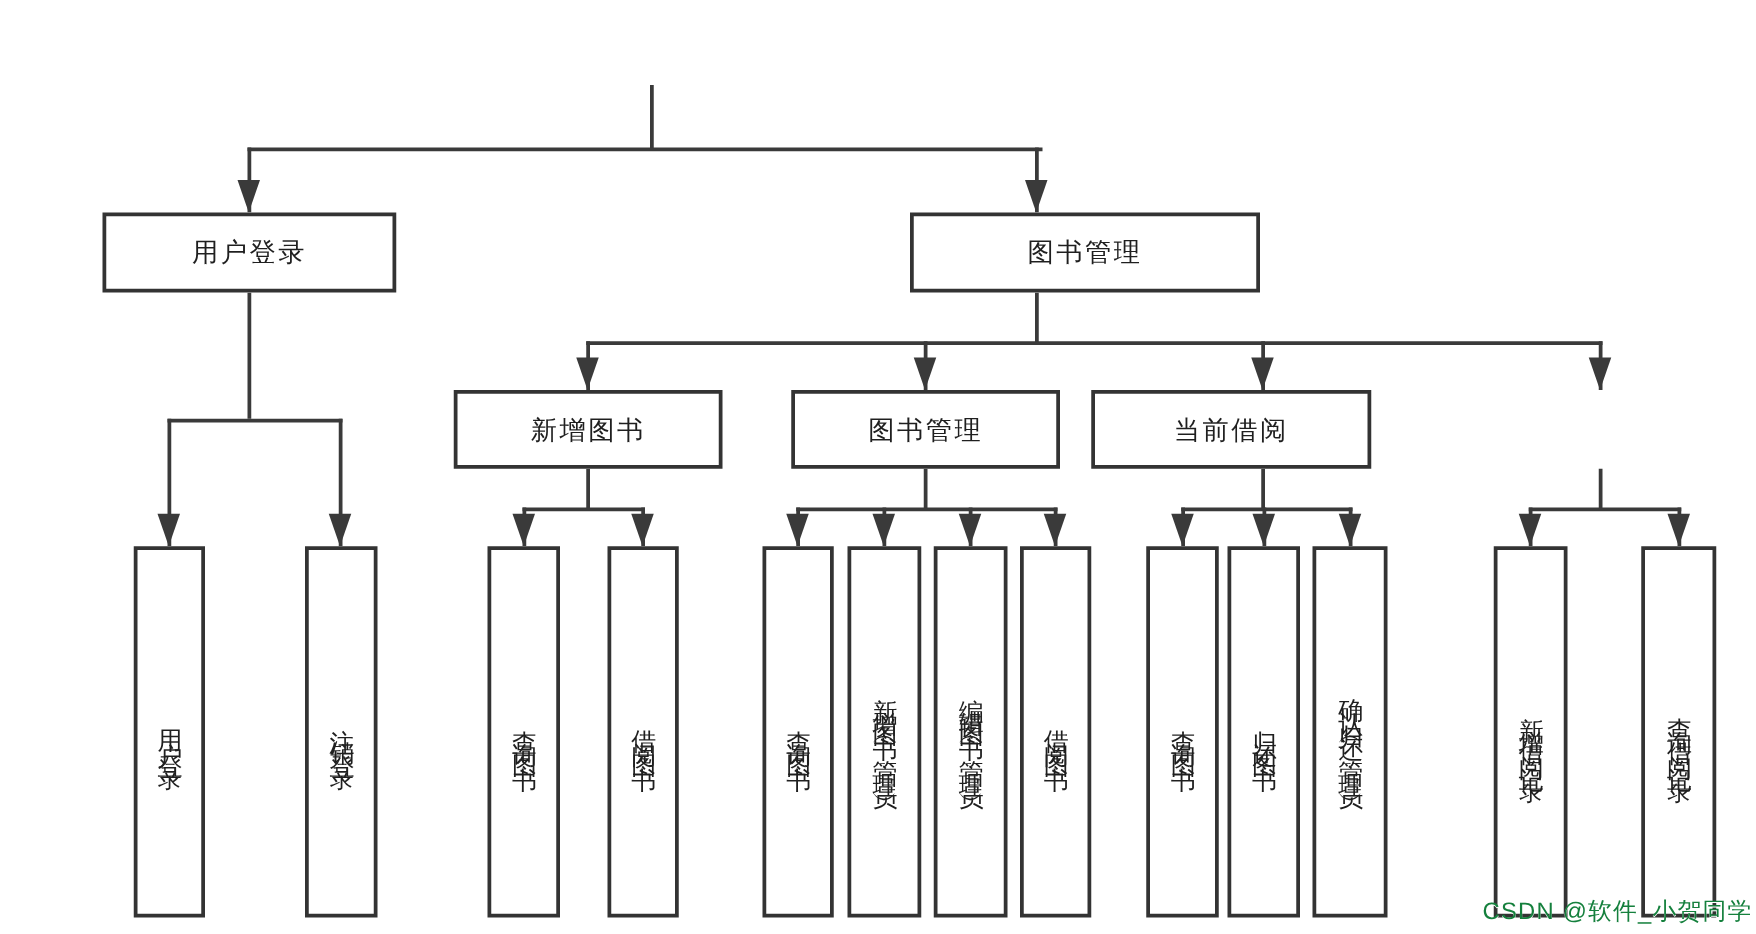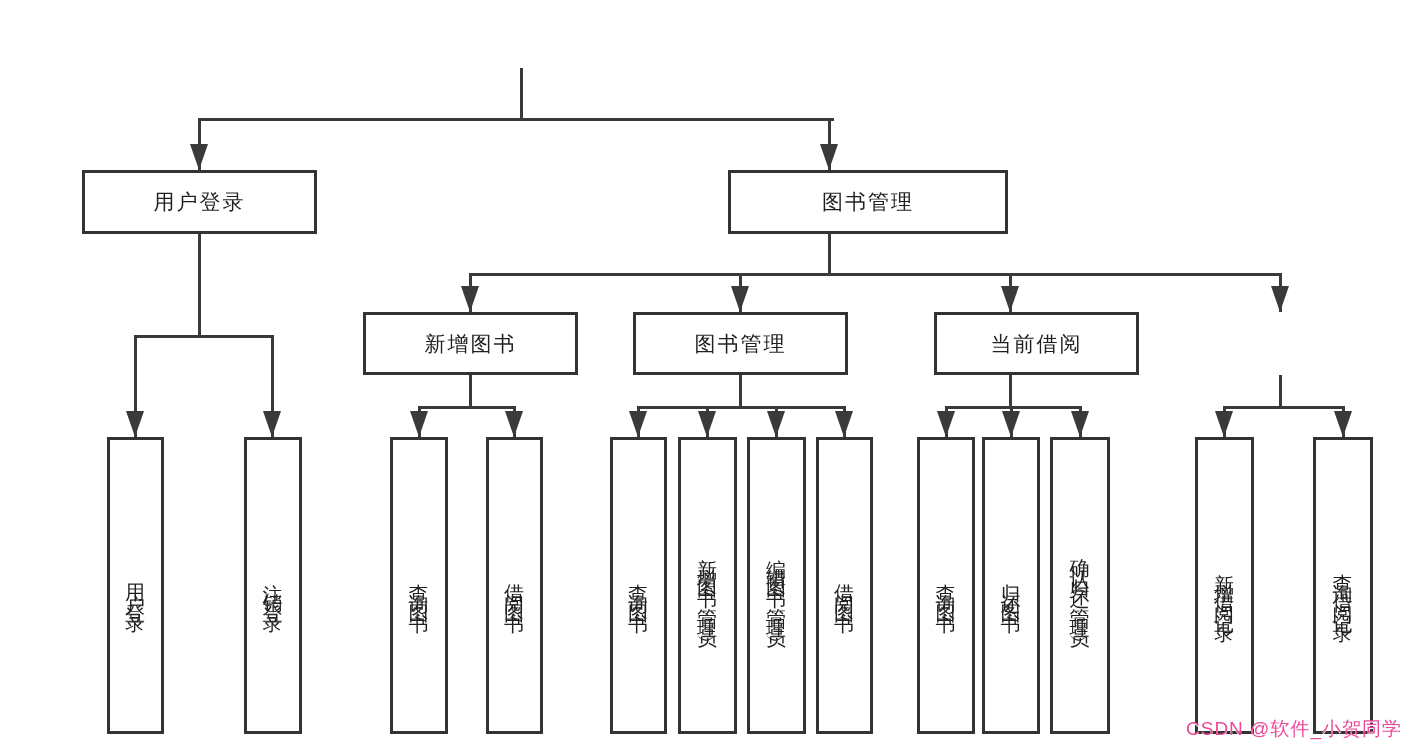--- a/index.html
+++ b/index.html
@@ -30,36 +30,36 @@
   }
   .line{position:absolute;background:var(--line);z-index:1;}
   .arrow{
     position:absolute;width:0;height:0;z-index:1;
     border-left:9px solid transparent;
     border-right:9px solid transparent;
     border-top:26px solid var(--line);
   }
   .watermark{
     position:absolute;left:1186px;top:716px;z-index:5;
-    font-size:19px;color:#ec4899;letter-spacing:1px;
+    font-size:19px;color:#15803d;letter-spacing:1px;
     text-shadow:0 1px 0 #ffffff;white-space:nowrap;
   }
 </style>
 </head>
 <body>
 
 <div class="stage">
 
 
   <div class="node h2" style="left:82px;top:170px;width:235px;height:64px">用户登录</div>
   <div class="node h2" style="left:728px;top:170px;width:280px;height:64px">图书管理</div>
 
   <div class="node h2" style="left:363px;top:312px;width:215px;height:63px">新增图书</div>
   <div class="node h2" style="left:633px;top:312px;width:215px;height:63px">图书管理</div>
-  <div class="node h2" style="left:934px;top:312px;width:205px;height:63px">当前借阅</div>
+  <div class="node h2" style="left:873px;top:312px;width:224px;height:63px">当前借阅</div>
 
   <div class="node leaf" style="left:107px;top:437px;width:57px;height:297px">用户登录</div>
   <div class="node leaf" style="left:244px;top:437px;width:58px;height:297px">注销登录</div>
 
   <div class="node leaf" style="left:390px;top:437px;width:58px;height:297px">查询图书</div>
   <div class="node leaf" style="left:486px;top:437px;width:57px;height:297px">借阅图书</div>
 
   <div class="node leaf" style="left:610px;top:437px;width:57px;height:297px">查询图书</div>
   <div class="node leaf" style="left:678px;top:437px;width:59px;height:297px">新增图书（管理员）</div>
   <div class="node leaf" style="left:747px;top:437px;width:59px;height:297px">编辑图书（管理员）</div>

